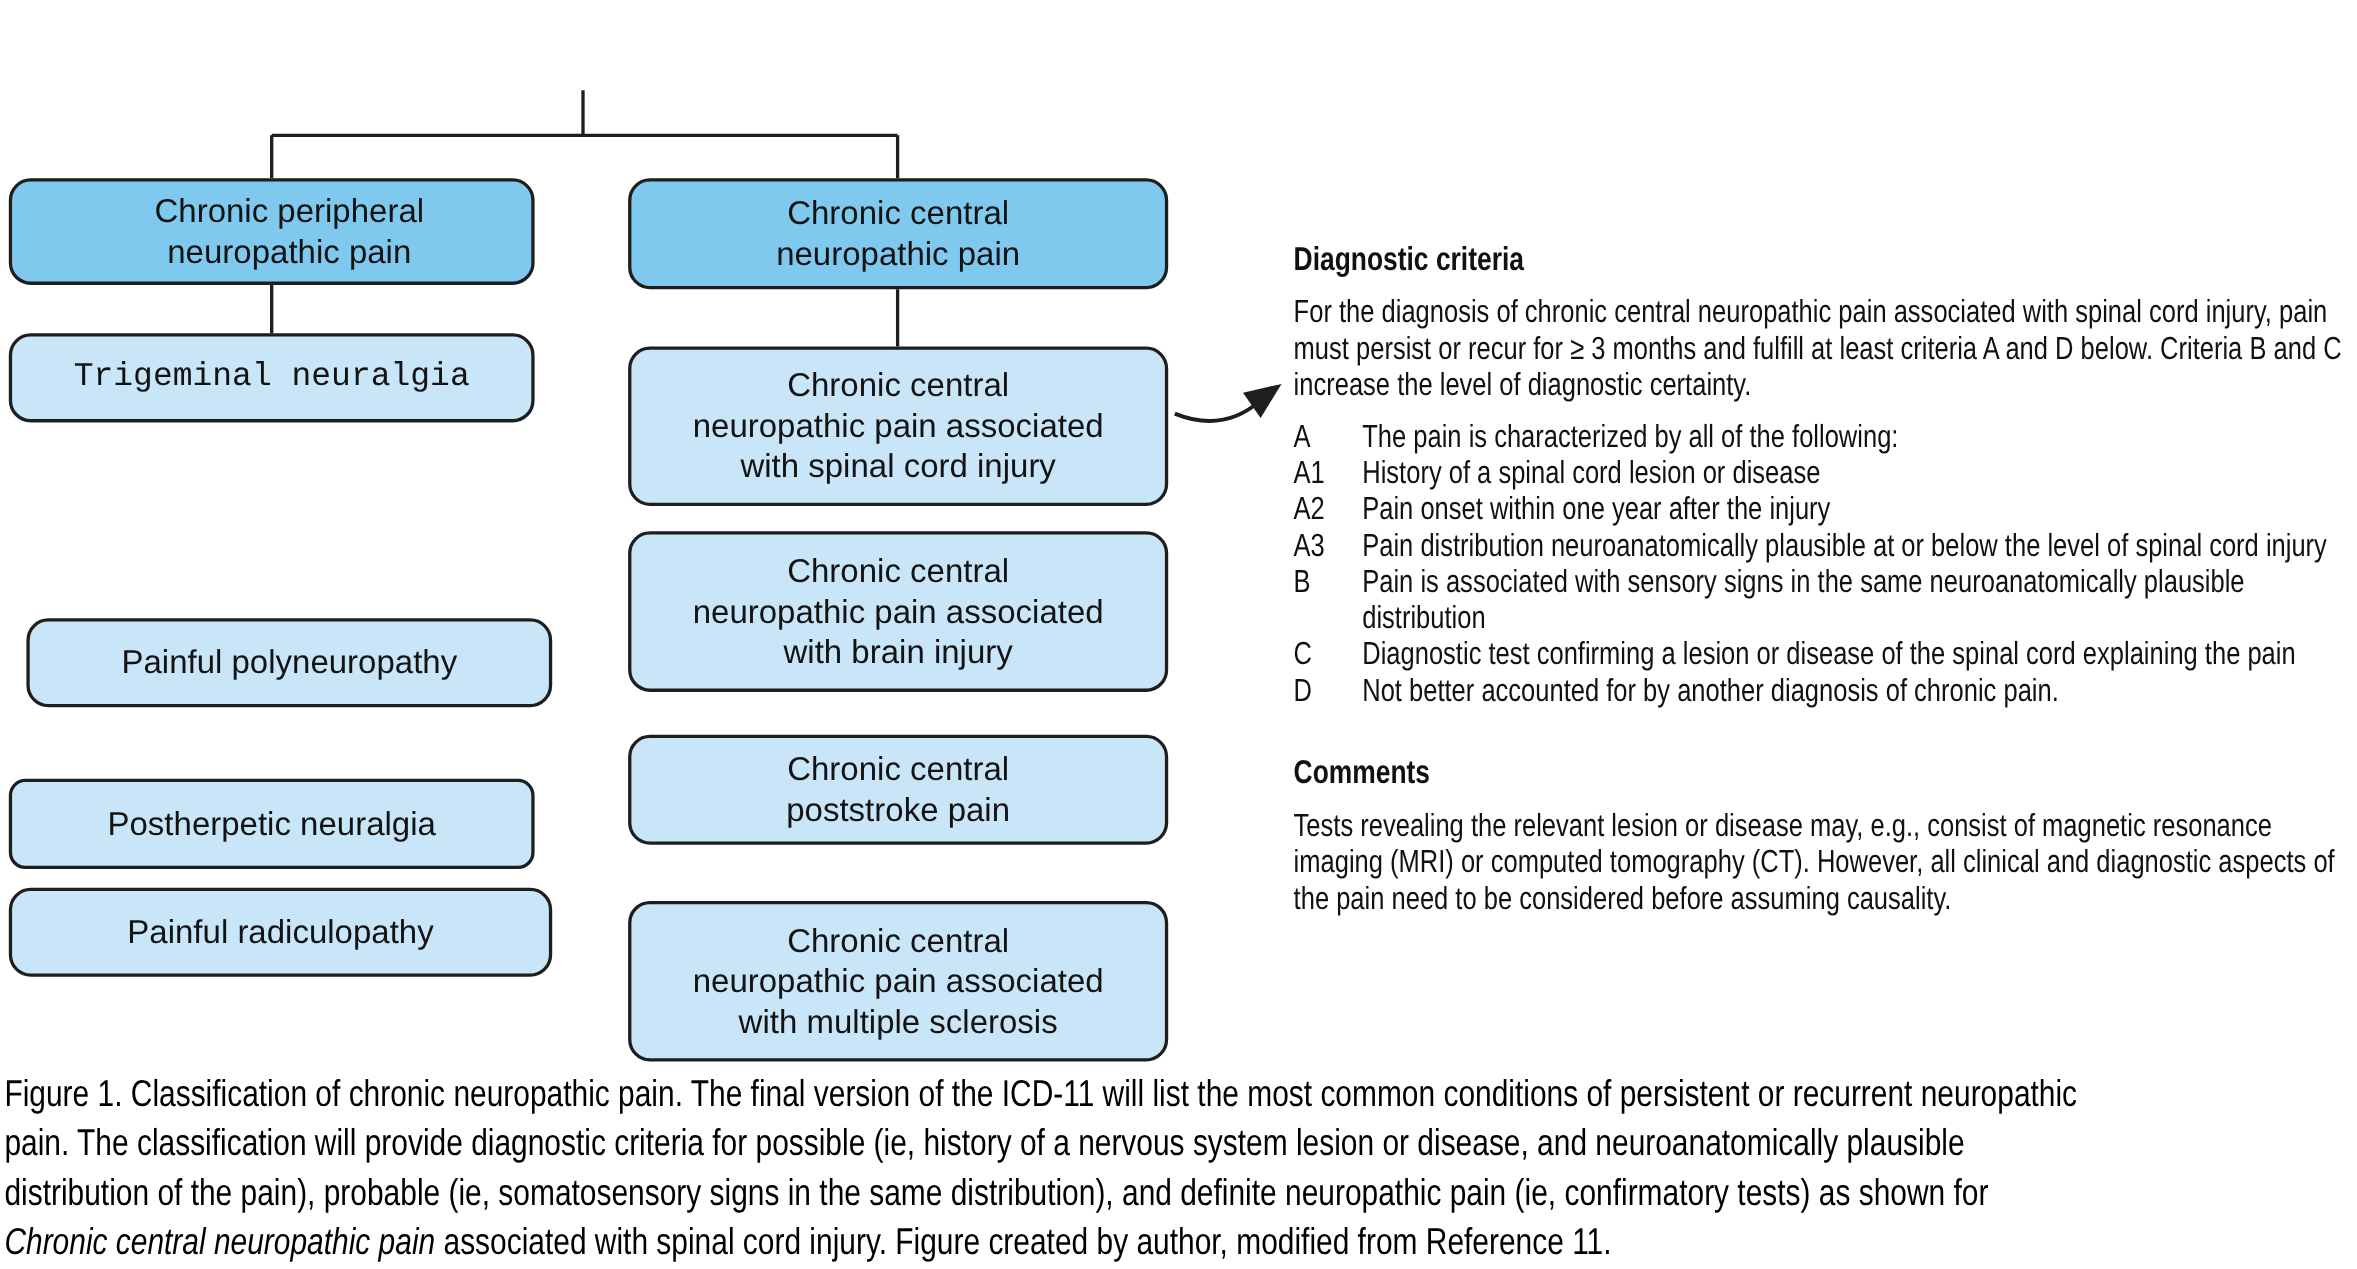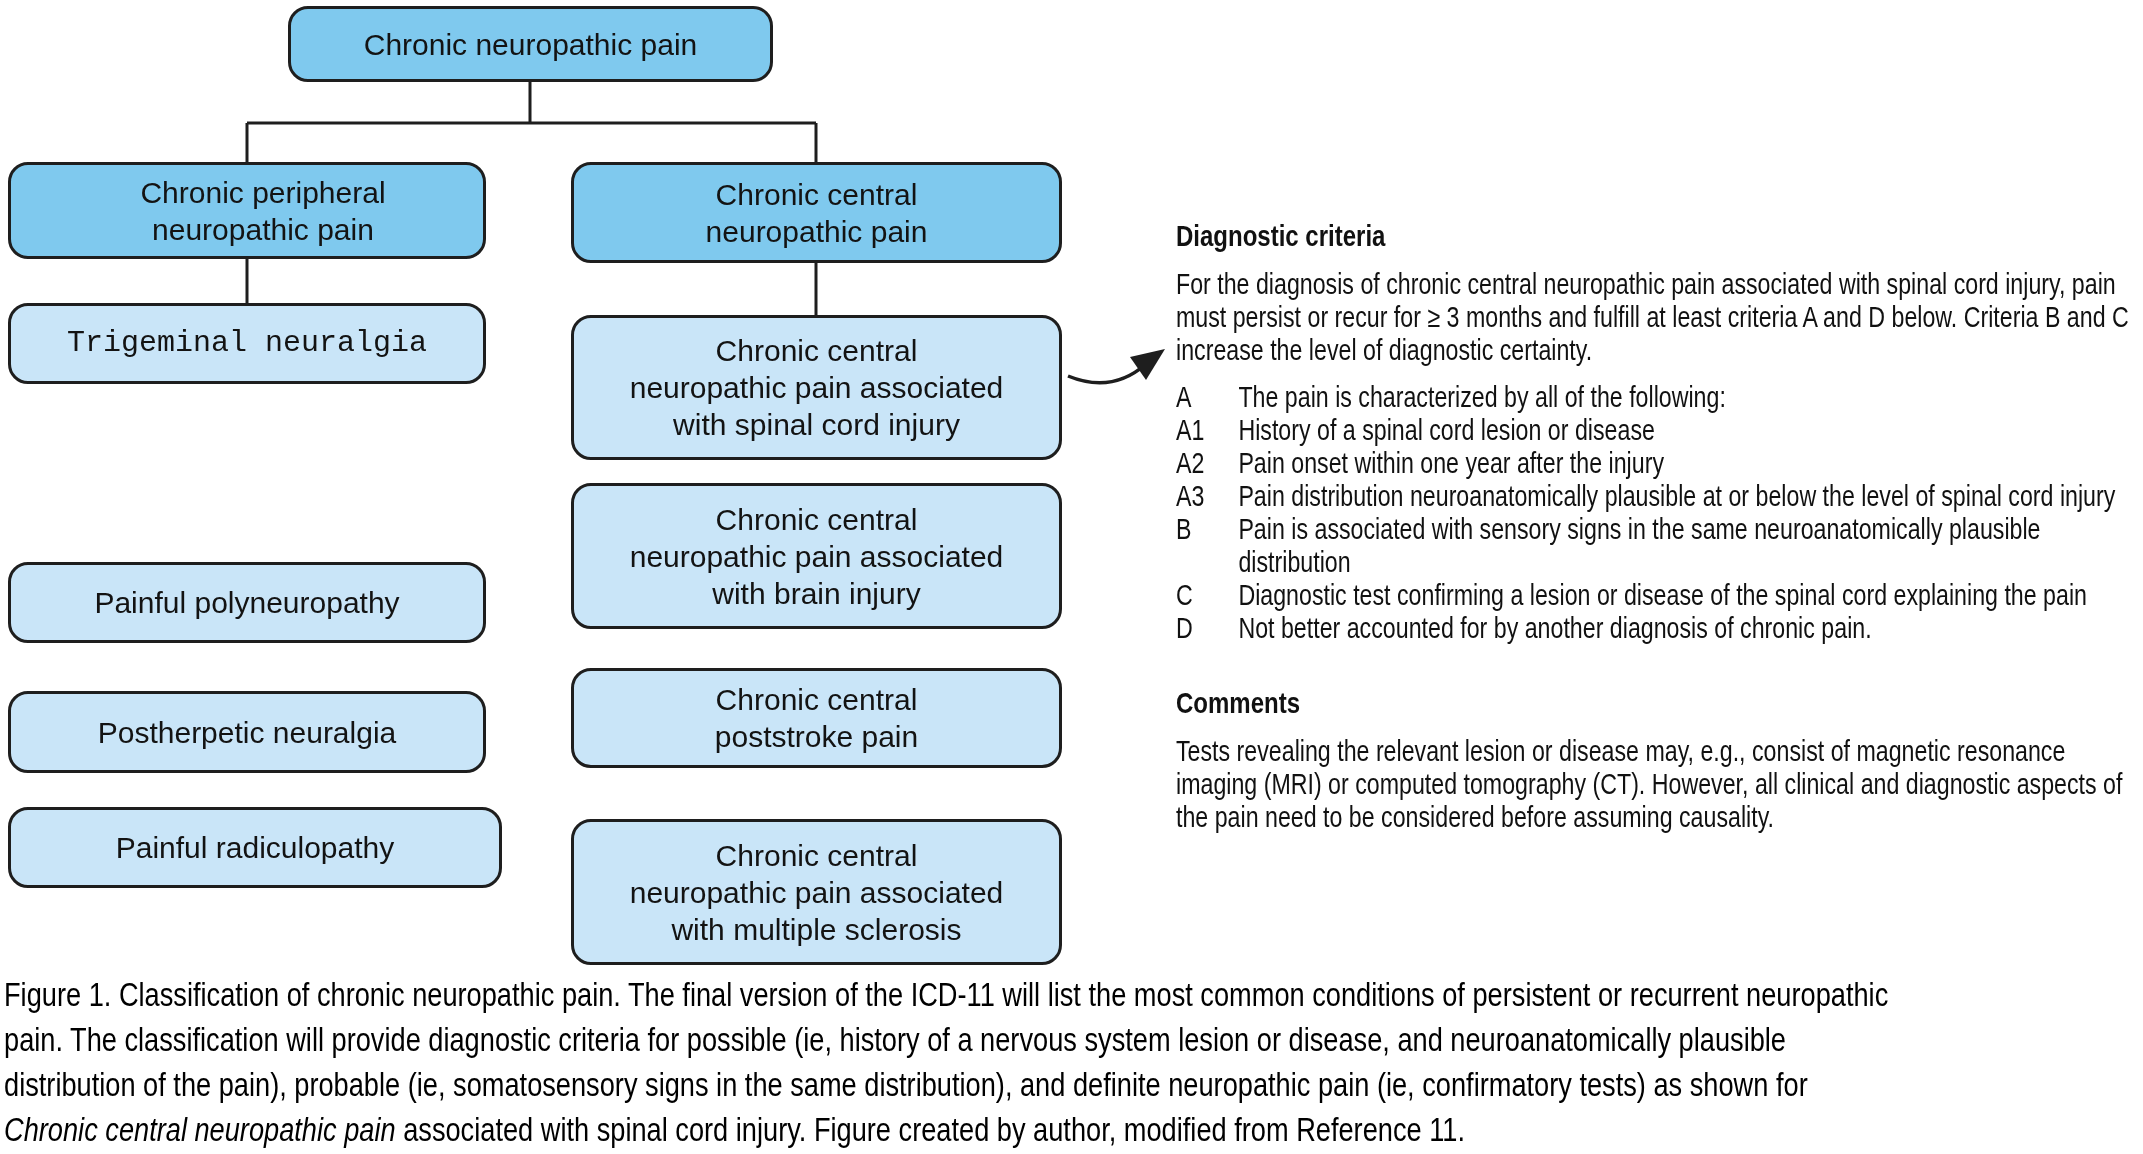--- a/index.html
+++ b/index.html
@@ -84,26 +84,25 @@
 <div class="stage">
 
   <svg class="connectors" viewBox="0 0 2143 1154" xmlns="http://www.w3.org/2000/svg" aria-hidden="true">
     <path d="M530,82 V123 M247,123 H816 M247,123 V162 M816,123 V162 M247,259 V303 M816,263 V315" fill="none" stroke="#1e1e1e" stroke-width="3"></path>
     <g>
       <path d="M1068,376 Q1112,394 1146,364" fill="none" stroke="#1e1e1e" stroke-width="3.5"></path>
       <polygon points="1165,349 1130,357 1146,380" fill="#1e1e1e"></polygon>
     </g>
   </svg>
 
-  <div class="node dark" style="left:288px; top:6px;   width:485px; height:76px;">Chronic neuropathic pain</div>
   <div class="node dark" style="left:8px;   top:162px; width:478px; height:97px;padding-left:32px;">Chronic peripheral
 neuropathic pain</div>
   <div class="node light" style="left:8px;   top:303px; width:478px; height:81px;font-family:Liberation Mono, monospace;">Trigeminal neuralgia</div>
-  <div class="node light" style="left:8px;   top:562px; width:478px; height:81px;">Painful polyneuropathy</div>
-  <div class="node light" style="left:8px;   top:691px; width:478px; height:82px;">Postherpetic neuralgia</div>
+  <div class="node light" style="left:24px;   top:562px; width:478px; height:81px;">Painful polyneuropathy</div>
+  <div class="node light" style="left:8px;   top:708px; width:478px; height:82px;border-radius:15px;">Postherpetic neuralgia</div>
   <div class="node light" style="left:8px;   top:807px; width:494px; height:81px;">Painful radiculopathy</div>
   <div class="node dark" style="left:571px; top:162px; width:491px; height:101px;">Chronic central
 neuropathic pain</div>
   <div class="node light" style="left:571px; top:315px; width:491px; height:145px;">Chronic central
 neuropathic pain associated
 with spinal cord injury</div>
   <div class="node light" style="left:571px; top:483px; width:491px; height:146px;">Chronic central
 neuropathic pain associated
 with brain injury</div>
   <div class="node light" style="left:571px; top:668px; width:491px; height:100px;">Chronic central

